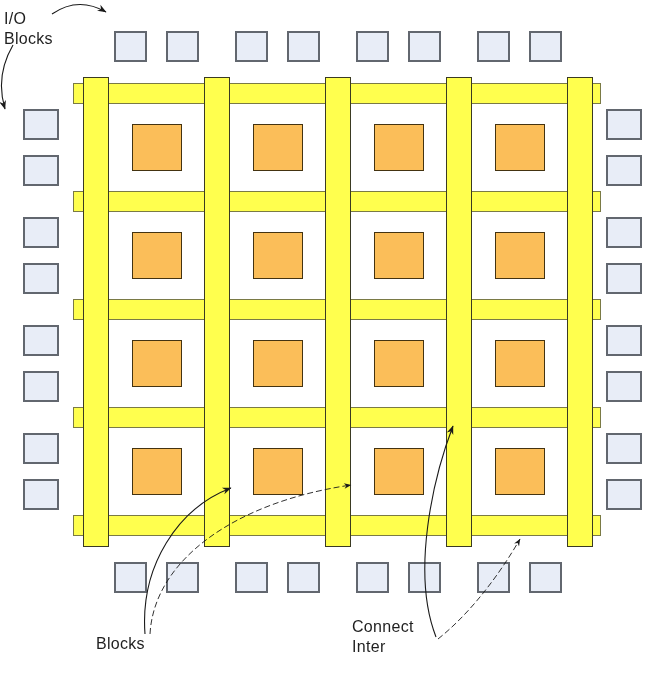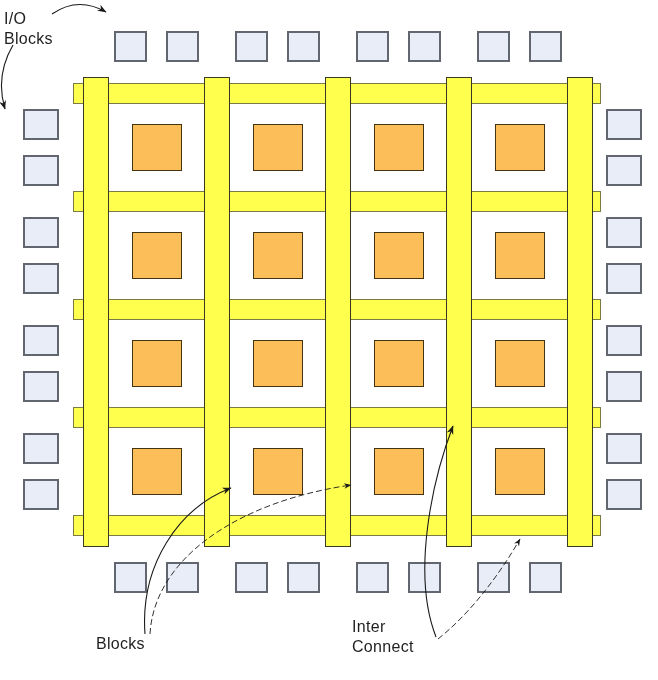--- a/index.html
+++ b/index.html
@@ -130,17 +130,17 @@
   </svg>
 
   <div class="label" style="left:4px;top:9px;width:86px">
     <span>I/O</span>
     <span>Blocks</span>
   </div>
   <div class="label" style="left:96px;top:634px;width:100px">
     <span>Blocks</span>
   </div>
   <div class="label" style="left:352px;top:617px;width:104px">
+    <span>Connect</span>
     <span>Inter</span>
-    <span>Connect</span>
   </div>
 
 </div>
 
 </body></html>

